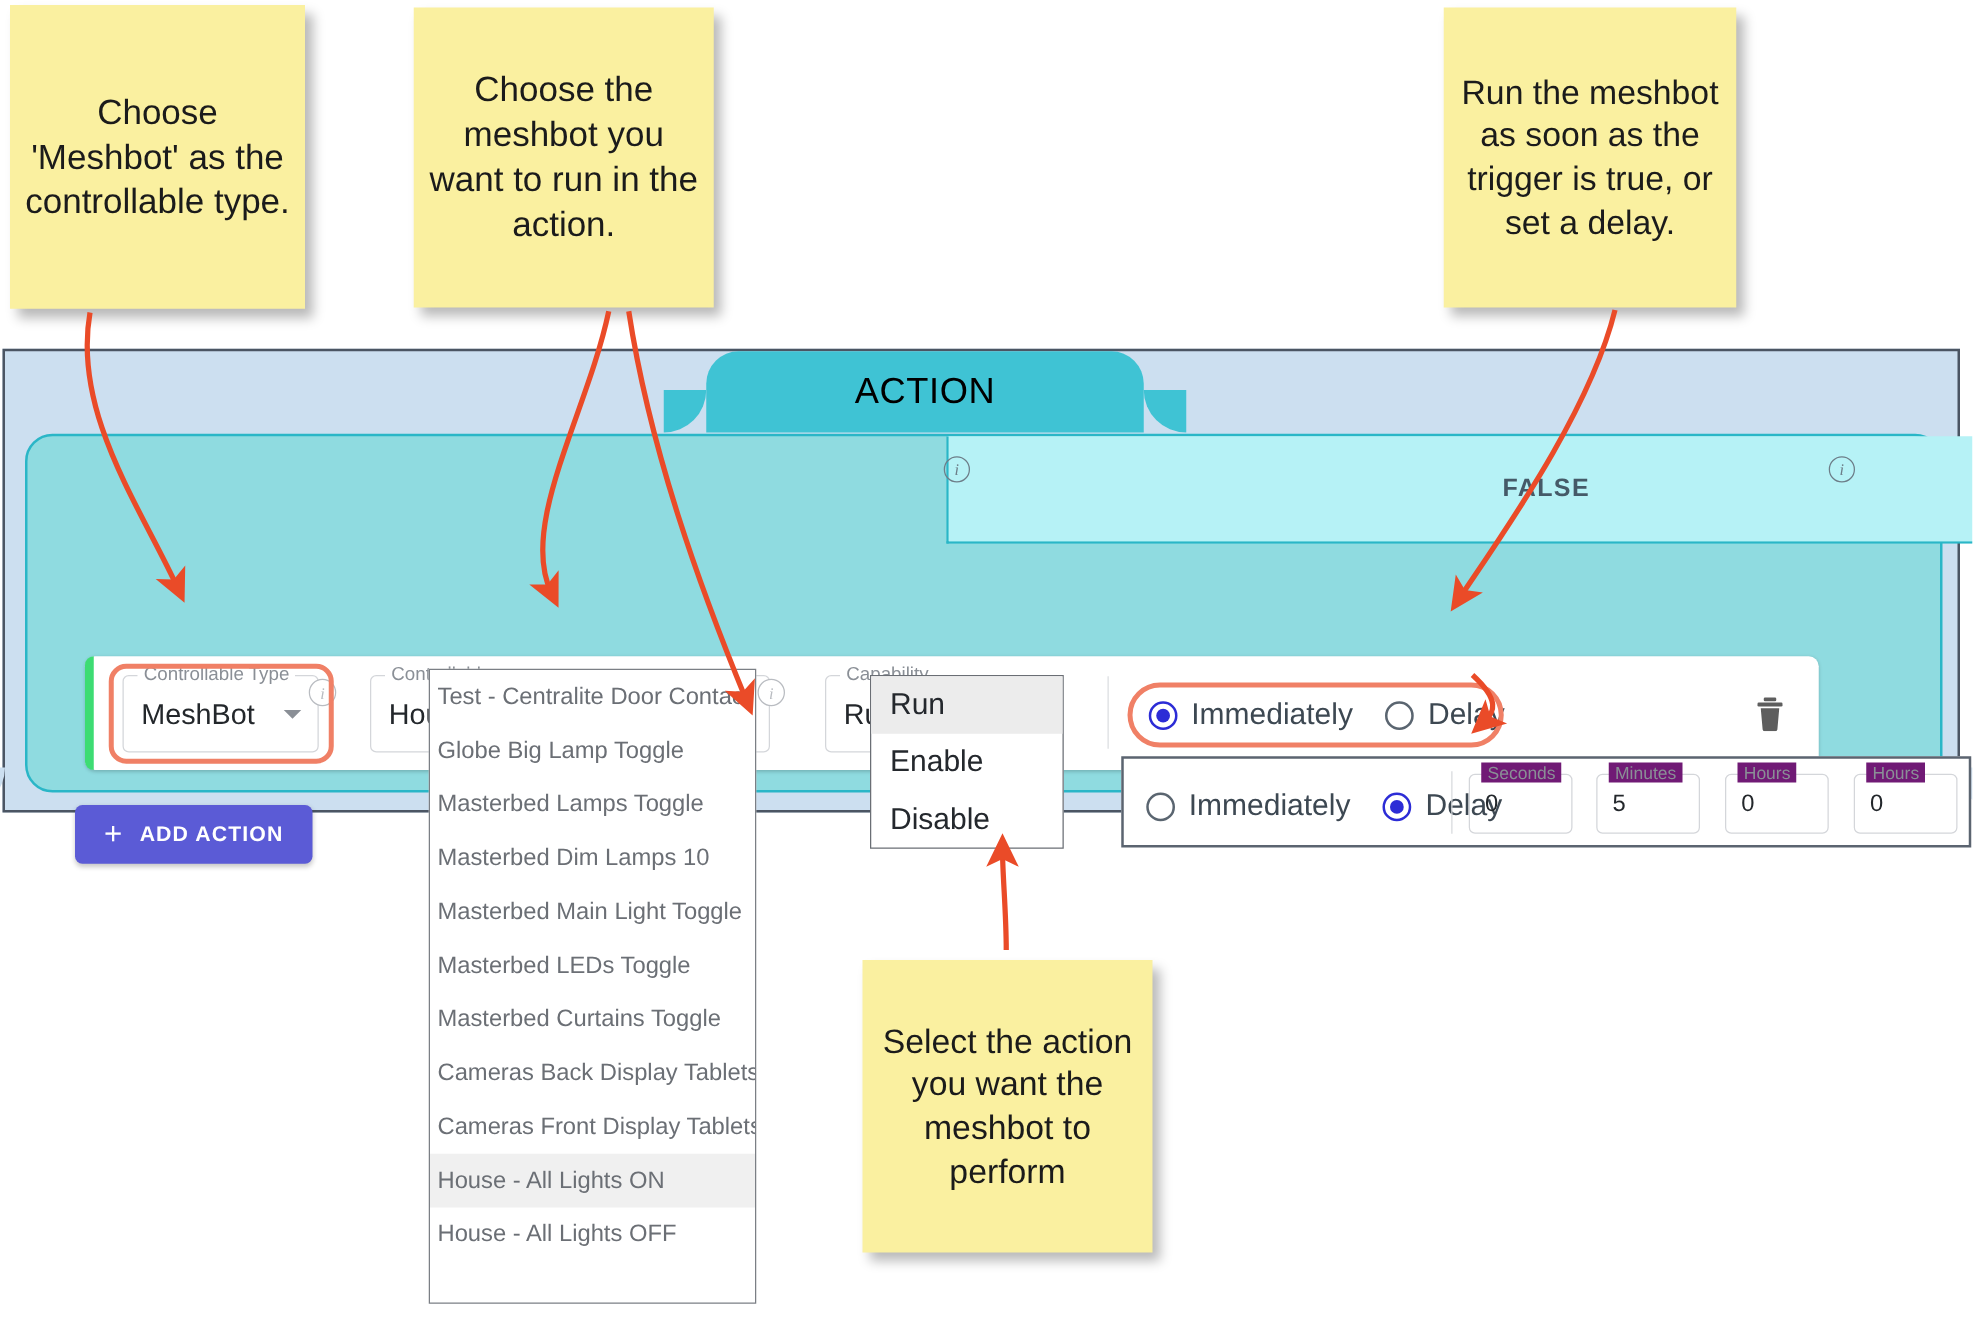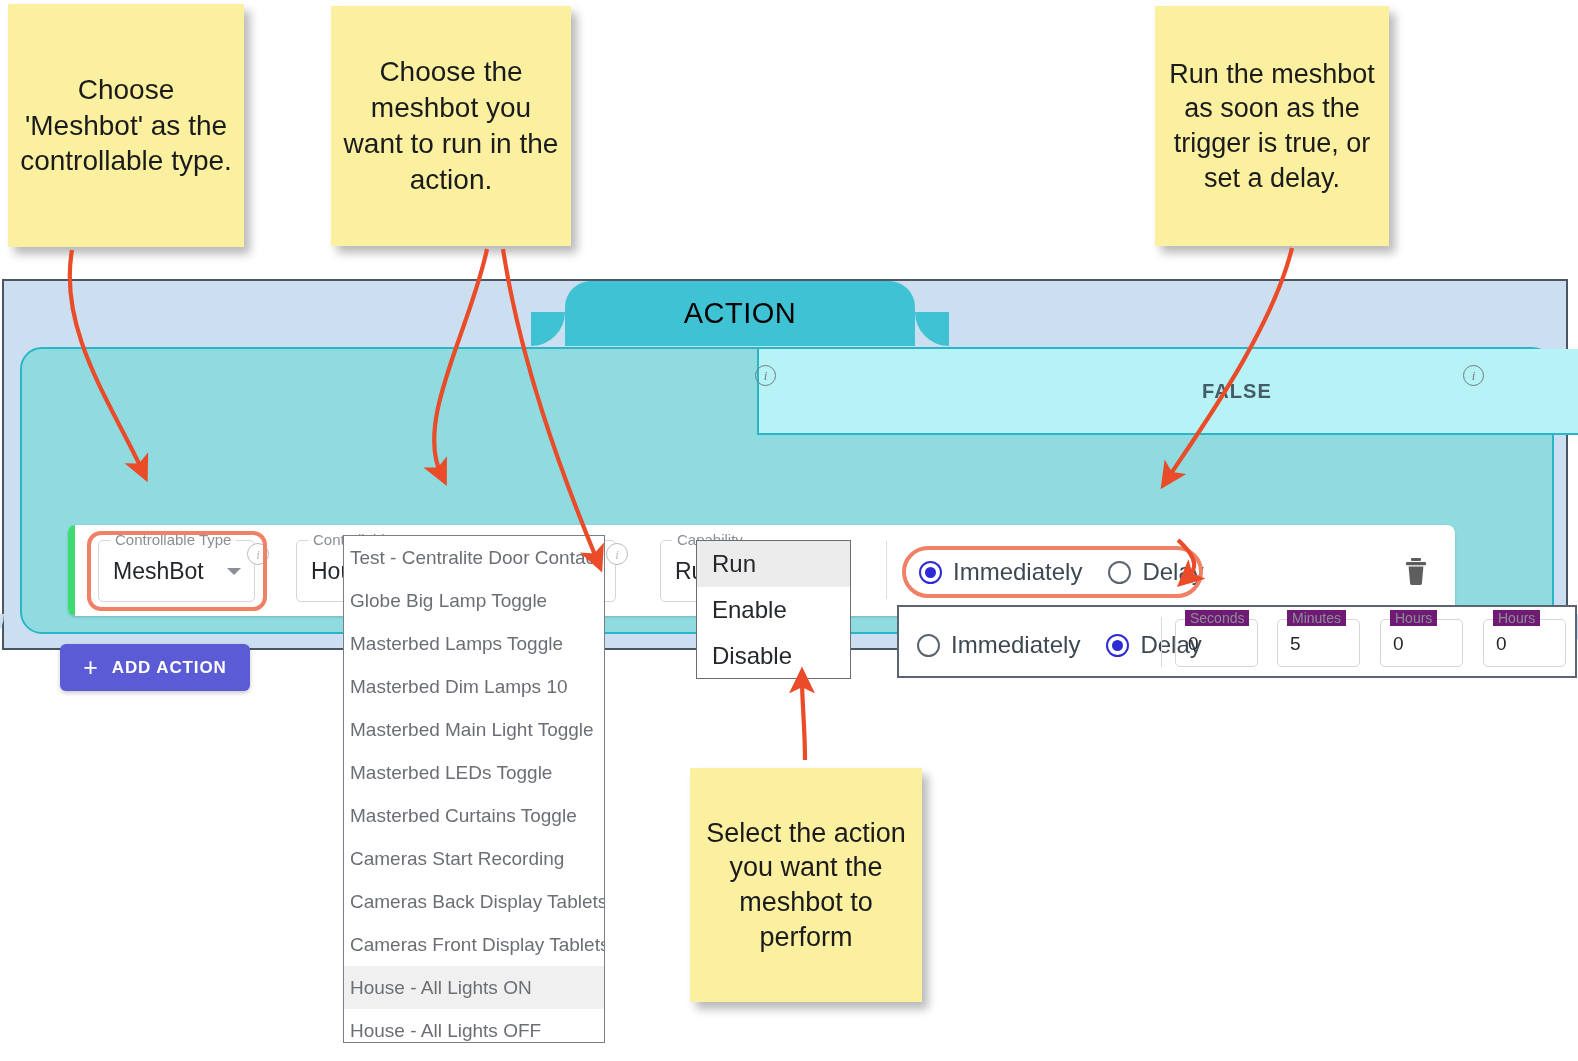--- a/index.html
+++ b/index.html
@@ -539,21 +539,20 @@
   </div>
 
   <div id="dd-ctrl">
       <div class="opt">Test - Centralite Door Contact</div>
       <div class="opt">Globe Big Lamp Toggle</div>
       <div class="opt">Masterbed Lamps Toggle</div>
       <div class="opt">Masterbed Dim Lamps 10</div>
       <div class="opt">Masterbed Main Light Toggle</div>
       <div class="opt">Masterbed LEDs Toggle</div>
       <div class="opt">Masterbed Curtains Toggle</div>
-      <div class="opt">Cameras Start Recording</div>
       <div class="opt">Cameras Back Display Tablets</div>
       <div class="opt">Cameras Front Display Tablets</div>
       <div class="opt sel">House - All Lights ON</div>
       <div class="opt">House - All Lights OFF</div>
     </div>
 
   <div id="dd-cap">
       <div class="opt sel">Run</div>
       <div class="opt">Enable</div>
       <div class="opt">Disable</div>

